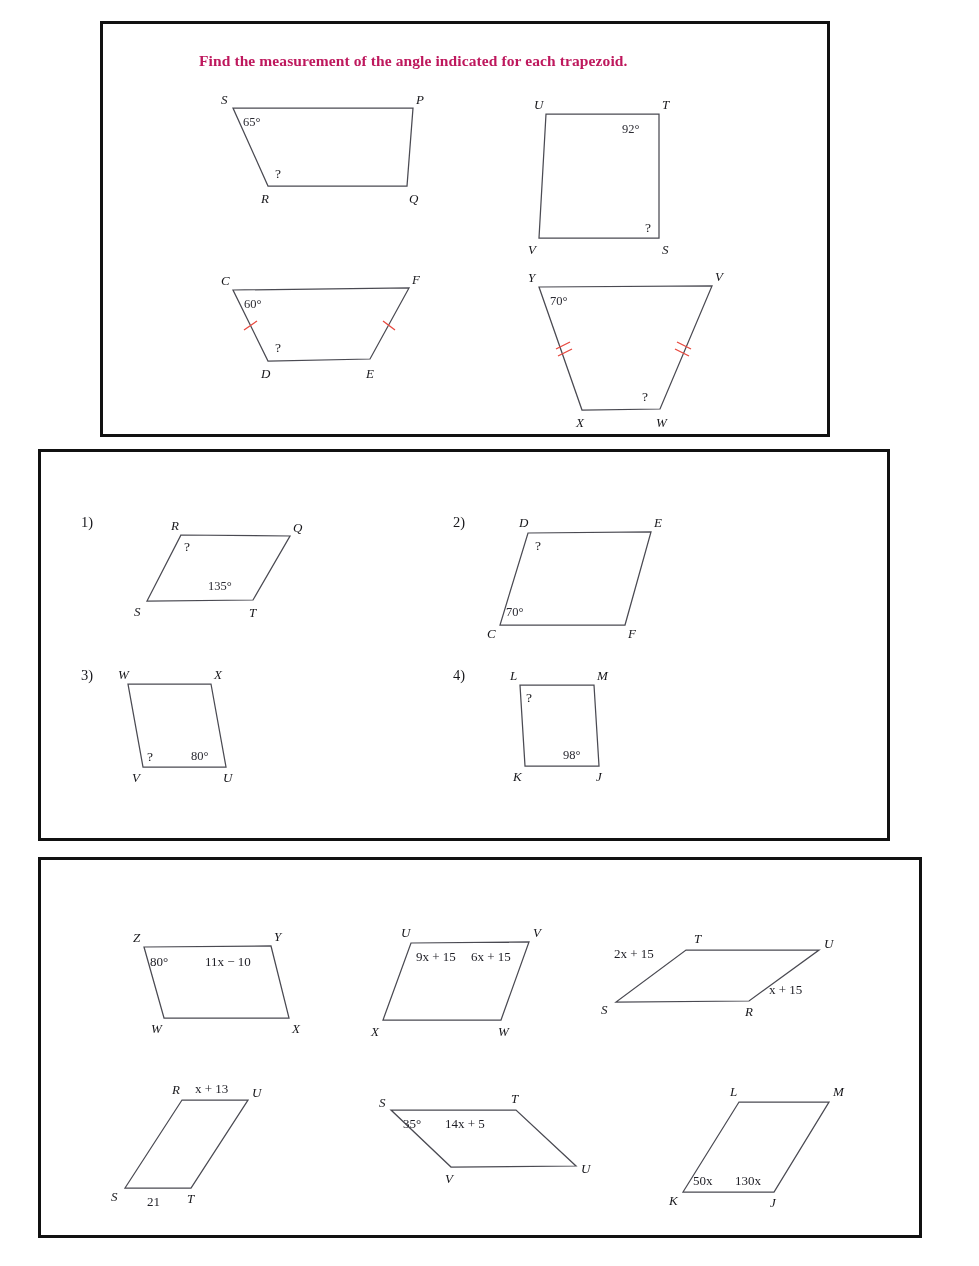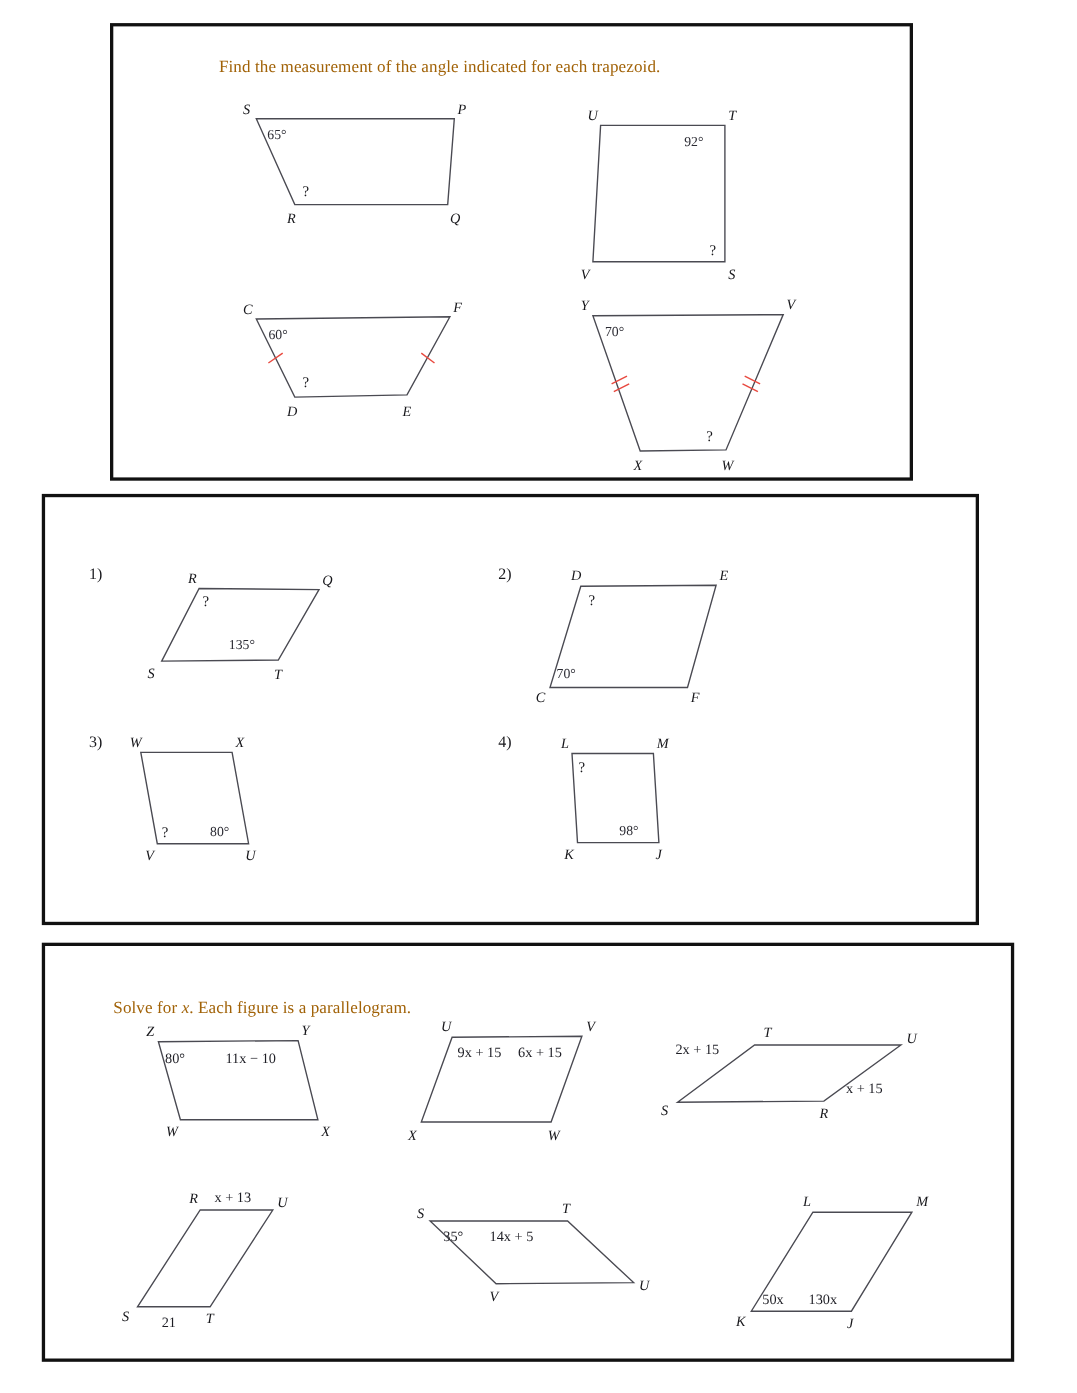--- a/index.html
+++ b/index.html
@@ -21,25 +21,25 @@
     background: #ffffff;
     border: 3px solid #111111;
     box-sizing: border-box;
   }
   #panel-trapezoids { left: 100px; top: 21px;  width: 730px; height: 416px; }
   #panel-parallelograms { left: 38px; top: 449px; width: 852px; height: 392px; }
   #panel-solve { left: 38px; top: 857px; width: 884px; height: 381px; }
 
   .section-heading {
     position: absolute;
-    font-weight: normal;
+    font-weight: bold;
     font-size: 15.5px;
     letter-spacing: 0.1px;
     white-space: nowrap;
-    color: #a16207;
+    color: #be185d;
     text-align: center;
   }
   #heading-trapezoids { left: 96px; top: 28px; }
   #heading-parallelograms { left: 40px; top: 27px; }
   #heading-solve { left: 62px; top: 48px; }
   .section-heading .ital { font-style: italic; }
 
   .fig {
     position: absolute;
   }
@@ -206,21 +206,20 @@
       <text class="vtx" x="115" y="114">J</text>
       <text class="vtx" x="32" y="114">K</text>
       <text class="qmark" x="45" y="35">?</text>
       <text class="ang" x="82" y="92">98°</text>
     </svg>
   </div>
 </div>
 
 <div class="panel" id="panel-solve">
 
-  <div class="section-heading" id="heading-solve"><span>Solve for </span><span class="ital">x</span><span>.  Each figure is a parallelogram.</span></div>
 
   <div class="fig" style="left:80px; top:68px;">
     <svg width="200" height="110" viewBox="0 0 200 110">
       <polygon class="poly" points="23,19 150,18 168,90 43,90"></polygon>
       <text class="vtx" x="12" y="14">Z</text>
       <text class="vtx" x="153" y="13">Y</text>
       <text class="vtx" x="171" y="105">X</text>
       <text class="vtx" x="30" y="105">W</text>
       <text class="expr" x="29" y="38">80°</text>
       <text class="expr" x="84" y="38">11x − 10</text>

